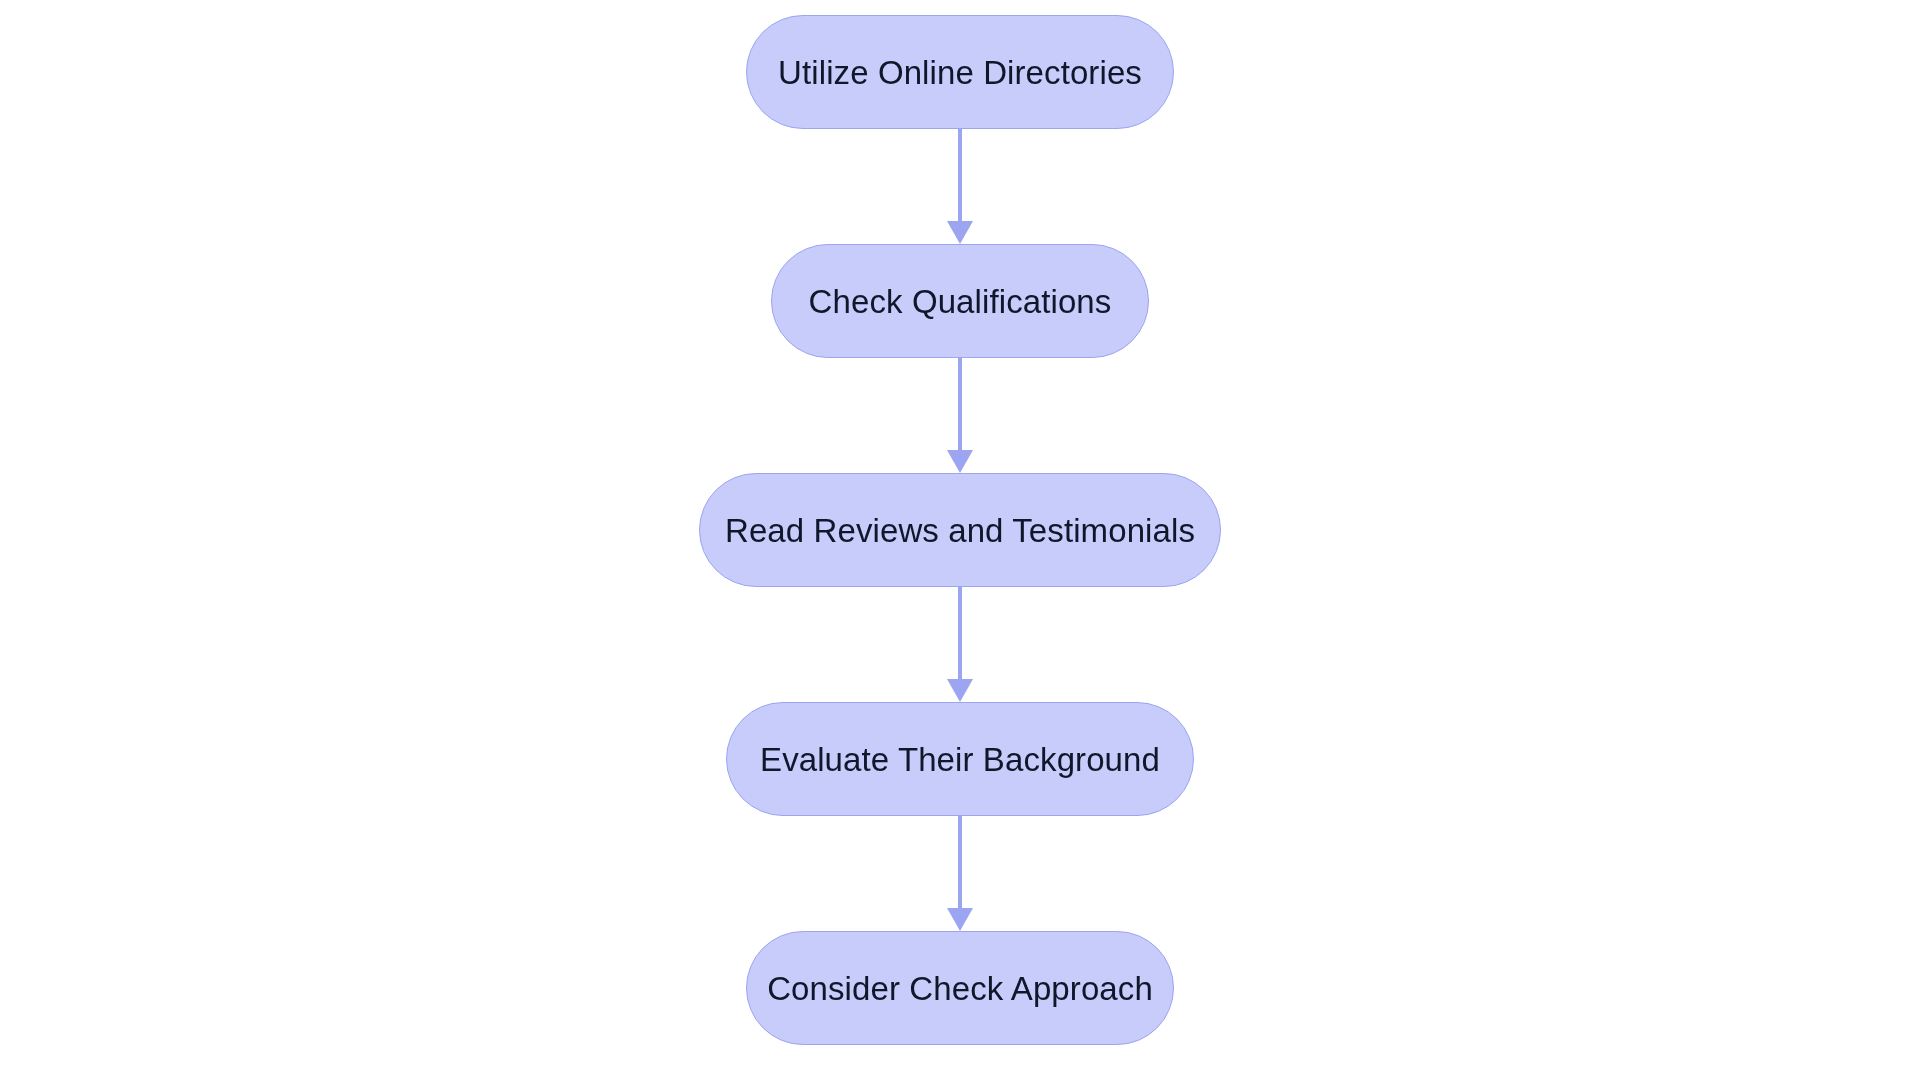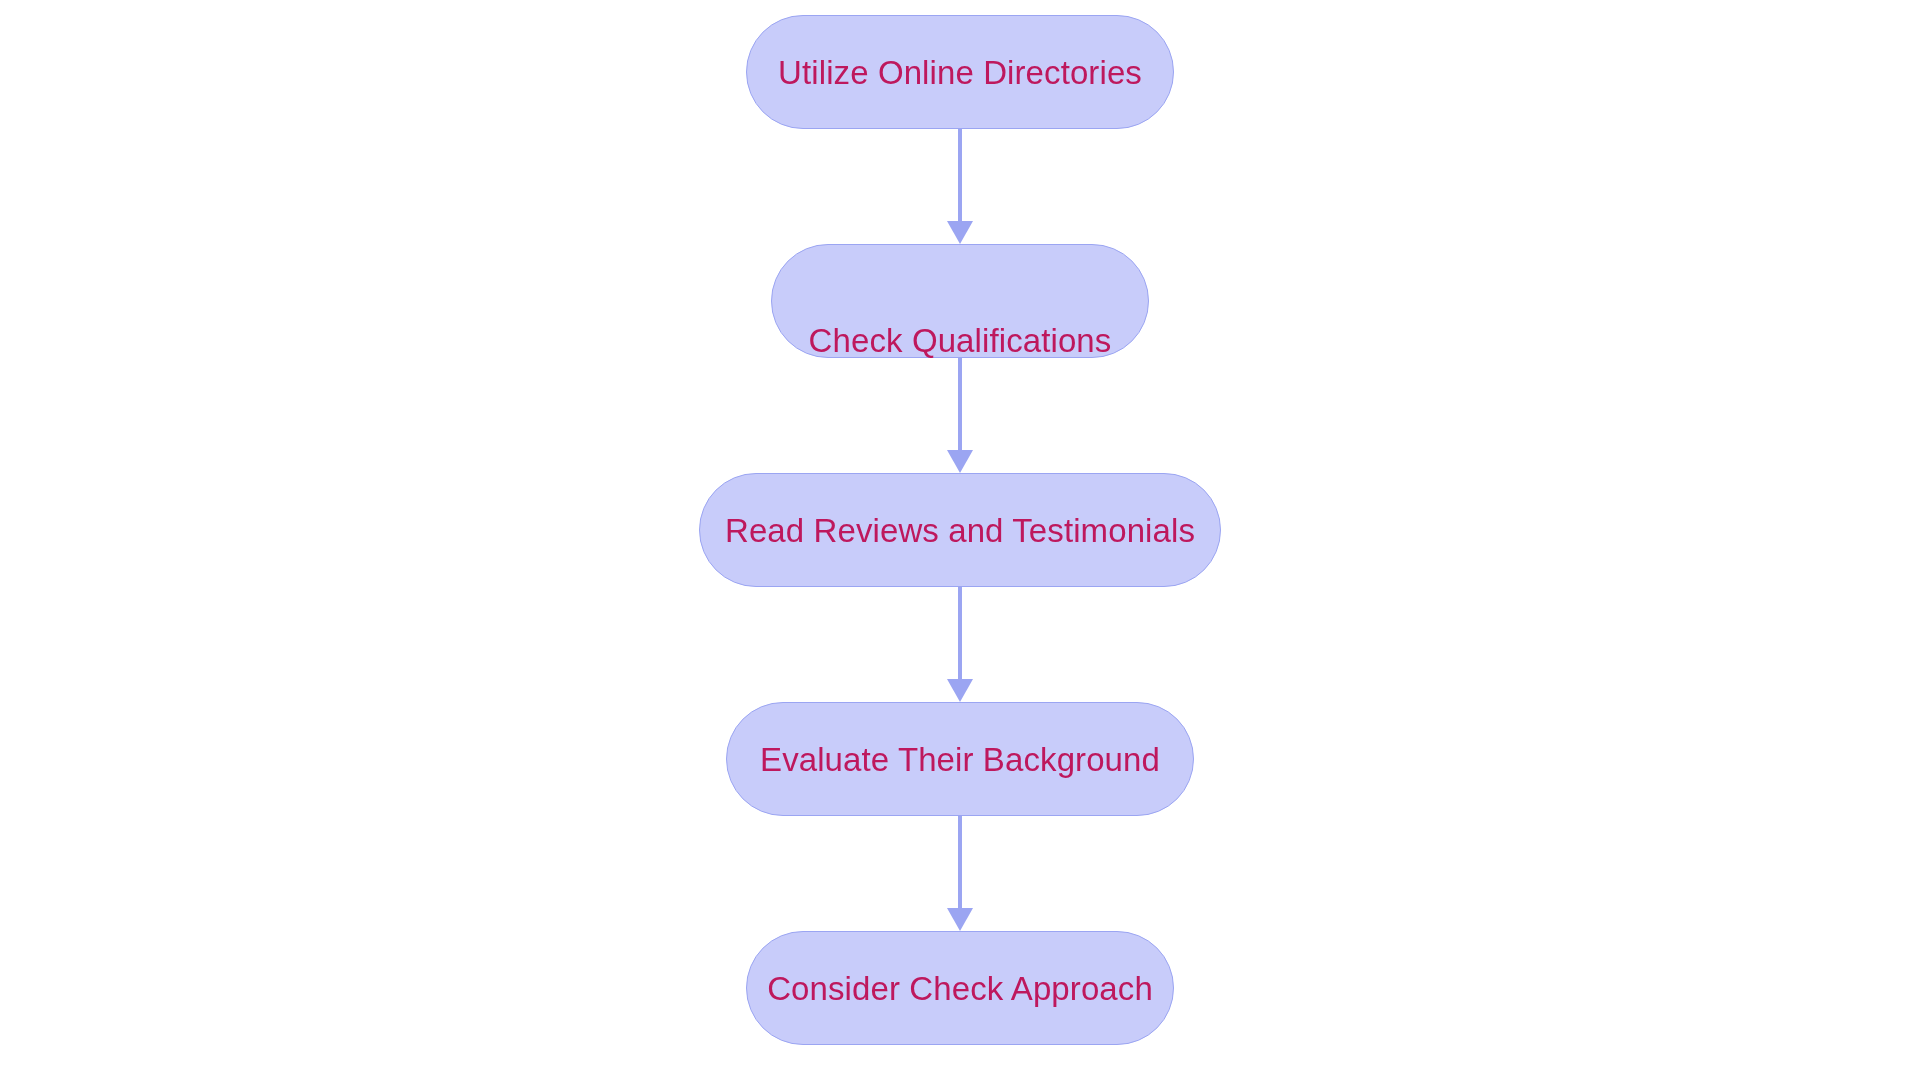--- a/index.html
+++ b/index.html
@@ -36,21 +36,21 @@
     display: flex;
     align-items: center;
     justify-content: center;
     padding: 0 42px;
     white-space: nowrap;
   }
 
   .flow-node-label {
     font-size: 33px;
     line-height: 1;
-    color: #be185d;
+    color: #0f172a;
     letter-spacing: 0.1px;
     font-weight: 400;
   }
 
   
   .flow-connector {
     position: relative;
     width: 30px;
     height: 115px;
     display: block;
@@ -71,21 +71,21 @@
     transform: translateX(-50%);
     width: 0;
     height: 0;
     border-left: 13px solid transparent;
     border-right: 13px solid transparent;
     border-top: 23px solid #9ba5f2;
   }
 
   
   .node-w-0 { width: 428px; }
-  .node-w-1 { width: 378px; align-items: flex-end; }
+  .node-w-1 { width: 378px; }
   .node-w-2 { width: 522px; }
   .node-w-3 { width: 468px; }
   .node-w-4 { width: 428px; }
 
   .spacer-top { height: 15px; flex: 0 0 auto; }
 </style>
 </head>
 <body>
 
 <div id="flowchart-canvas">

